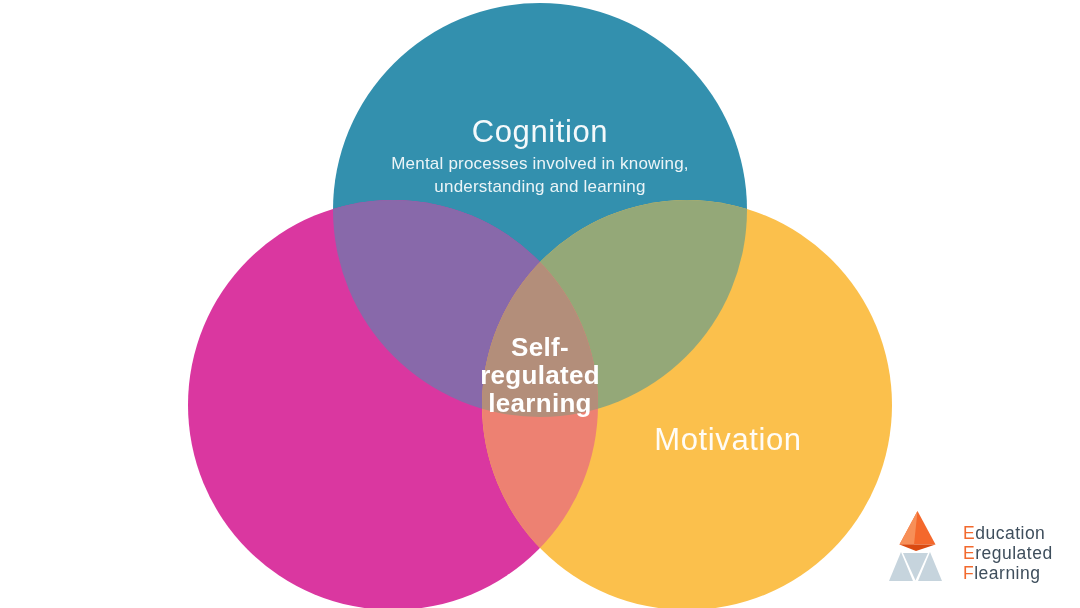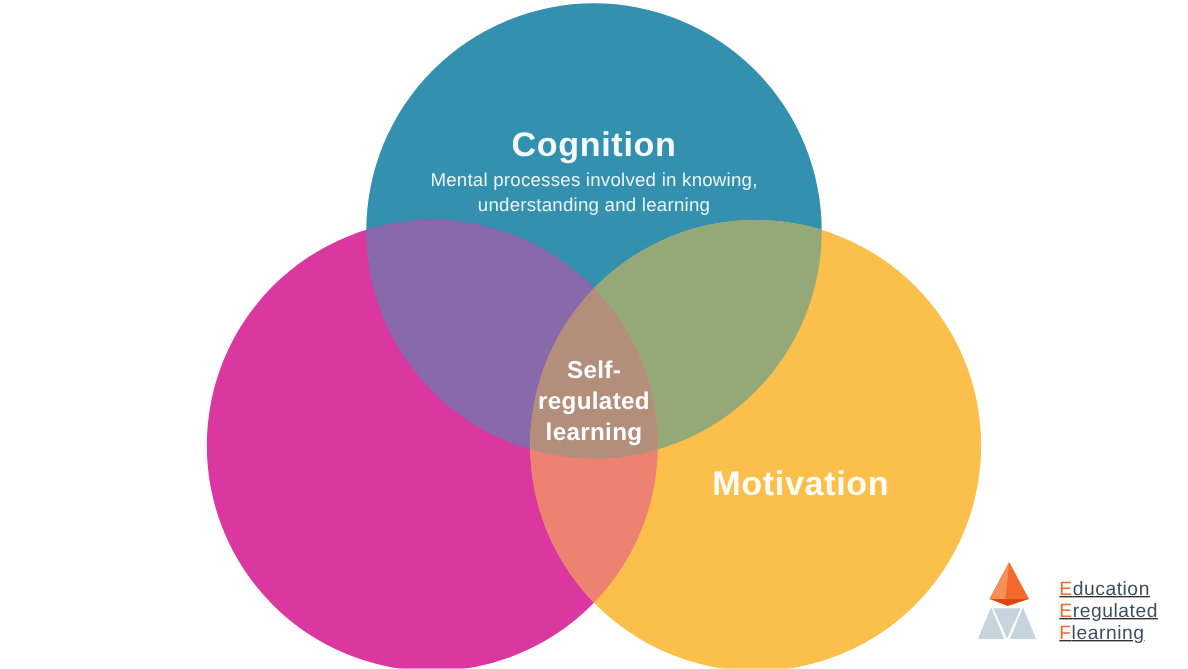--- a/index.html
+++ b/index.html
@@ -16,57 +16,56 @@
     left: 0; top: 0;
     width: 1080px; height: 608px;
   }
   .label {
     position: absolute;
     text-align: center;
     pointer-events: none;
   }
   .label .title {
     font-size: 31px;
-    font-weight: 700;
+    font-weight: 400;
     letter-spacing: 0.6px;
     color: rgba(255,255,255,0.95);
   }
   .label .subtitle {
     font-size: 17px;
     font-weight: 400;
     margin-top: 3px;
     line-height: 1.35;
     letter-spacing: 0.2px;
     color: rgba(255,255,255,0.9);
     white-space: pre-line;
   }
   .label-cognition    { left: 290px; top: 114px; width: 500px; }
   .label-metacognition{ left:  98px; top: 408px; width: 500px; }
   .label-motivation   { left: 478px; top: 422px; width: 500px; }
   .label-metacognition .subtitle, .label-motivation .subtitle { font-size: 16.5px; }
 
   .center-label {
     position: absolute;
-    left: 440px; top: 323px; width: 200px;
+    left: 440px; top: 333px; width: 200px;
     text-align: center;
-    font-size: 22px;
+    font-size: 26px;
     font-weight: 700;
     line-height: 28px;
     letter-spacing: 0.3px;
     color: #ffffff;
     white-space: pre-line;
     pointer-events: none;
   }
 
   .logo {
     position: absolute;
     left: 886px; top: 509px;
     display: flex;
-    align-items: flex-end;
-    text-decoration: underline;
+    align-items: center;
   }
   .logo-mark { width: 62px; height: 76px; display: block; }
   .logo-text { margin-left: 15px; margin-top: 12px; }
   .logo-line {
     font-size: 17.5px;
     line-height: 20px;
     letter-spacing: 0.5px;
     color: #3e4e5c;
     white-space: nowrap;
   }

